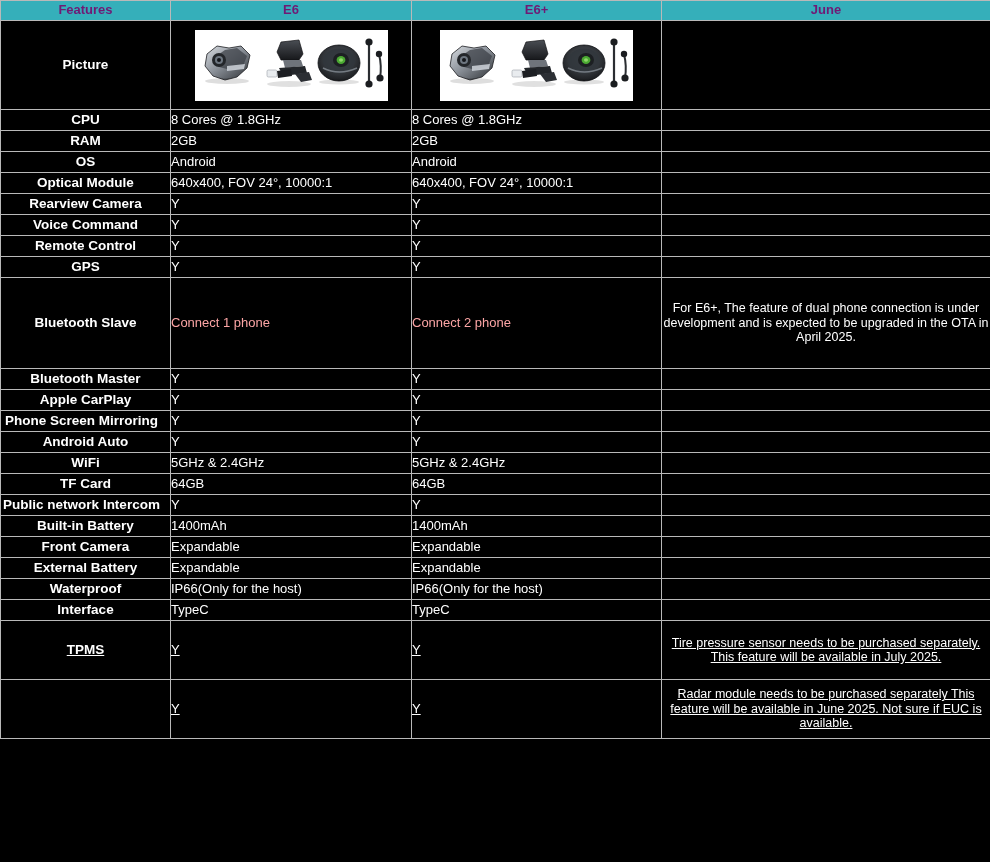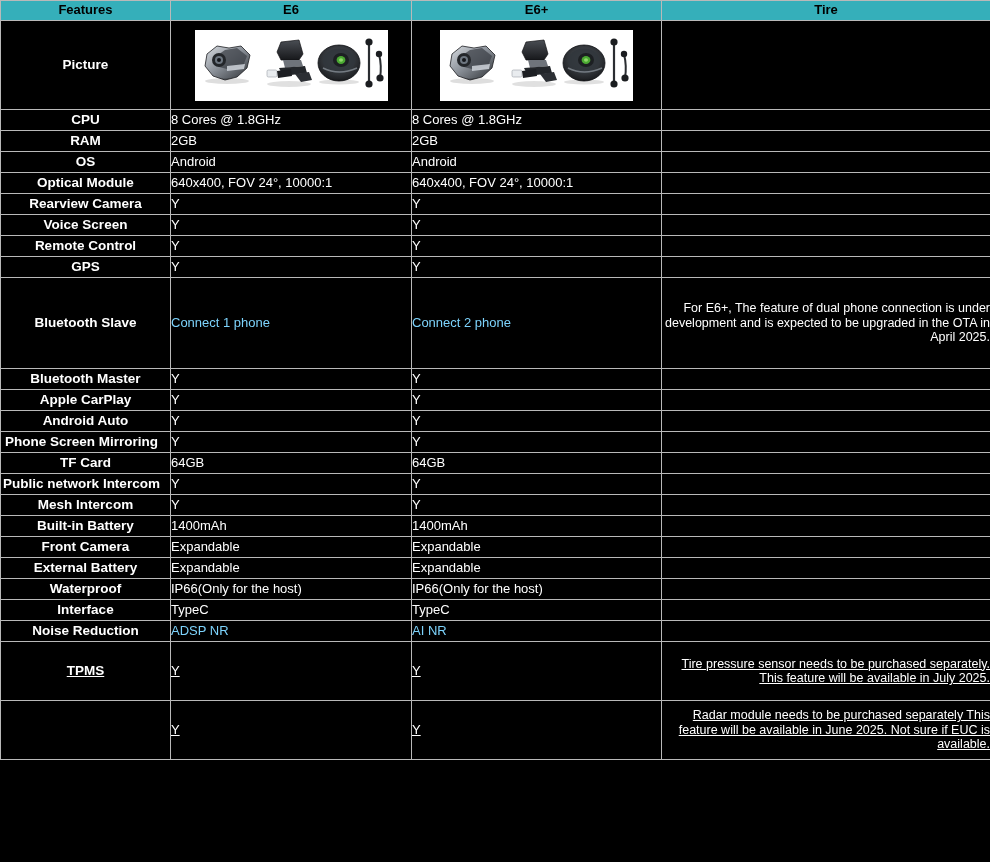--- a/index.html
+++ b/index.html
@@ -28,21 +28,21 @@
 
   #spec-table th,
   #spec-table td {
     border: 1px solid #b9b9b9;
     padding: 0;
     vertical-align: middle;
     line-height: 1.15;
   }
   thead th {
     background: #35afba;
-    color: #000000;
+    color: #701a75;
     font-size: 13px;
     font-weight: bold;
     text-align: center;
     height: 19px;
     border-color: #35afba;
     border-bottom: 1px solid #000000;
   }
   td.feature {
     font-weight: bold;
     font-size: 13.5px;
@@ -50,35 +50,35 @@
     white-space: nowrap;
     overflow: visible;
     position: relative;
   }
   td.val {
     font-size: 13px;
     font-weight: normal;
     white-space: nowrap;
   }
   td.notes {
-    text-align: right;
+    text-align: center;
     font-size: 12.5px;
     font-weight: normal;
     padding: 1px 3px 1px 5px;
     vertical-align: middle;
     line-height: 1.28;
     white-space: normal;
   }
   tr.r-std td { height: 20px; }
   tr.r-pic td { height: 88px; margin-top: 37px; }
   tr.r-bt-slave td { height: 90px; }
   tr.r-bt-intercom td { height: 88px; }
   tr.r-tall td { height: 58px; text-decoration: underline; }
 
-  td.val.red { color: #7dd3fc; }
+  td.val.red { color: #fca5a5; }
 
   td.feature .multiline {
     white-space: normal;
     display: block;
     line-height: 1.16;
     font-size: 13.5px;
   }
   td.feature .overflow-label {
     display: block;
     white-space: nowrap;
@@ -103,21 +103,21 @@
     <col class="c-feature">
     <col class="c-e6">
     <col class="c-e6p">
     <col class="c-notes">
   </colgroup>
   <thead>
     <tr>
       <th>Features</th>
       <th>E6</th>
       <th>E6+</th>
-      <th>Tire</th>
+      <th>June</th>
     </tr>
   </thead>
   <tbody id="table-body">
       <tr class="r-pic">
         <td class="feature"><span>Picture</span></td>
         <td class="val">
           <div class="photo"><svg viewBox="0 0 193 71" width="193" height="71">
               <defs>
                 <linearGradient id="mga" x1="0" y1="0" x2="1" y2="1">
                   <stop offset="0%" stop-color="#d9dde2"></stop>
@@ -250,21 +250,21 @@
         <td class="val">640x400, FOV 24°, 10000:1</td>
         <td class="notes"></td>
       </tr>
       <tr class="r-std">
         <td class="feature"><span>Rearview Camera</span></td>
         <td class="val">Y</td>
         <td class="val">Y</td>
         <td class="notes"></td>
       </tr>
       <tr class="r-std">
-        <td class="feature"><span>Voice Screen</span></td>
+        <td class="feature"><span>Voice Command</span></td>
         <td class="val">Y</td>
         <td class="val">Y</td>
         <td class="notes"></td>
       </tr>
       <tr class="r-std">
         <td class="feature"><span>Remote Control</span></td>
         <td class="val">Y</td>
         <td class="val">Y</td>
         <td class="notes"></td>
       </tr>
@@ -286,54 +286,54 @@
         <td class="val">Y</td>
         <td class="notes"></td>
       </tr>
       <tr class="r-std">
         <td class="feature"><span>Apple CarPlay</span></td>
         <td class="val">Y</td>
         <td class="val">Y</td>
         <td class="notes"></td>
       </tr>
       <tr class="r-std">
-        <td class="feature"><span>Android Auto</span></td>
-        <td class="val">Y</td>
-        <td class="val">Y</td>
-        <td class="notes"></td>
-      </tr>
-      <tr class="r-std">
         <td class="feature">
           <span class="overflow-label">Phone Screen Mirroring</span>
         </td>
         <td class="val">Y</td>
         <td class="val">Y</td>
         <td class="notes"></td>
       </tr>
       <tr class="r-std">
+        <td class="feature"><span>Android Auto</span></td>
+        <td class="val">Y</td>
+        <td class="val">Y</td>
+        <td class="notes"></td>
+      </tr>
+      <tr class="r-std">
+        <td class="feature"><span>WiFi</span></td>
+        <td class="val">5GHz &amp; 2.4GHz</td>
+        <td class="val">5GHz &amp; 2.4GHz</td>
+        <td class="notes"></td>
+      </tr>
+      <tr class="r-std">
         <td class="feature"><span>TF Card</span></td>
         <td class="val">64GB</td>
         <td class="val">64GB</td>
         <td class="notes"></td>
       </tr>
       <tr class="r-std">
         <td class="feature">
           <span class="overflow-label">Public network Intercom</span>
         </td>
         <td class="val">Y</td>
         <td class="val">Y</td>
         <td class="notes"></td>
       </tr>
       <tr class="r-std">
-        <td class="feature"><span>Mesh Intercom</span></td>
-        <td class="val">Y</td>
-        <td class="val">Y</td>
-        <td class="notes"></td>
-      </tr>
-      <tr class="r-std">
         <td class="feature"><span>Built-in Battery</span></td>
         <td class="val">1400mAh</td>
         <td class="val">1400mAh</td>
         <td class="notes"></td>
       </tr>
       <tr class="r-std">
         <td class="feature"><span>Front Camera</span></td>
         <td class="val">Expandable</td>
         <td class="val">Expandable</td>
         <td class="notes"></td>
@@ -349,26 +349,20 @@
         <td class="val">IP66(Only for the host)</td>
         <td class="val">IP66(Only for the host)</td>
         <td class="notes"></td>
       </tr>
       <tr class="r-std">
         <td class="feature"><span>Interface</span></td>
         <td class="val">TypeC</td>
         <td class="val">TypeC</td>
         <td class="notes"></td>
       </tr>
-      <tr class="r-std">
-        <td class="feature"><span>Noise Reduction</span></td>
-        <td class="val red">ADSP NR</td>
-        <td class="val red">AI NR</td>
-        <td class="notes"></td>
-      </tr>
       <tr class="r-tall">
         <td class="feature"><span>TPMS</span></td>
         <td class="val">Y</td>
         <td class="val">Y</td>
         <td class="notes">Tire pressure sensor needs to be purchased separately. This feature will be available in July 2025.</td>
       </tr>
       <tr class="r-tall">
         <td class="feature"></td>
         <td class="val">Y</td>
         <td class="val">Y</td>

